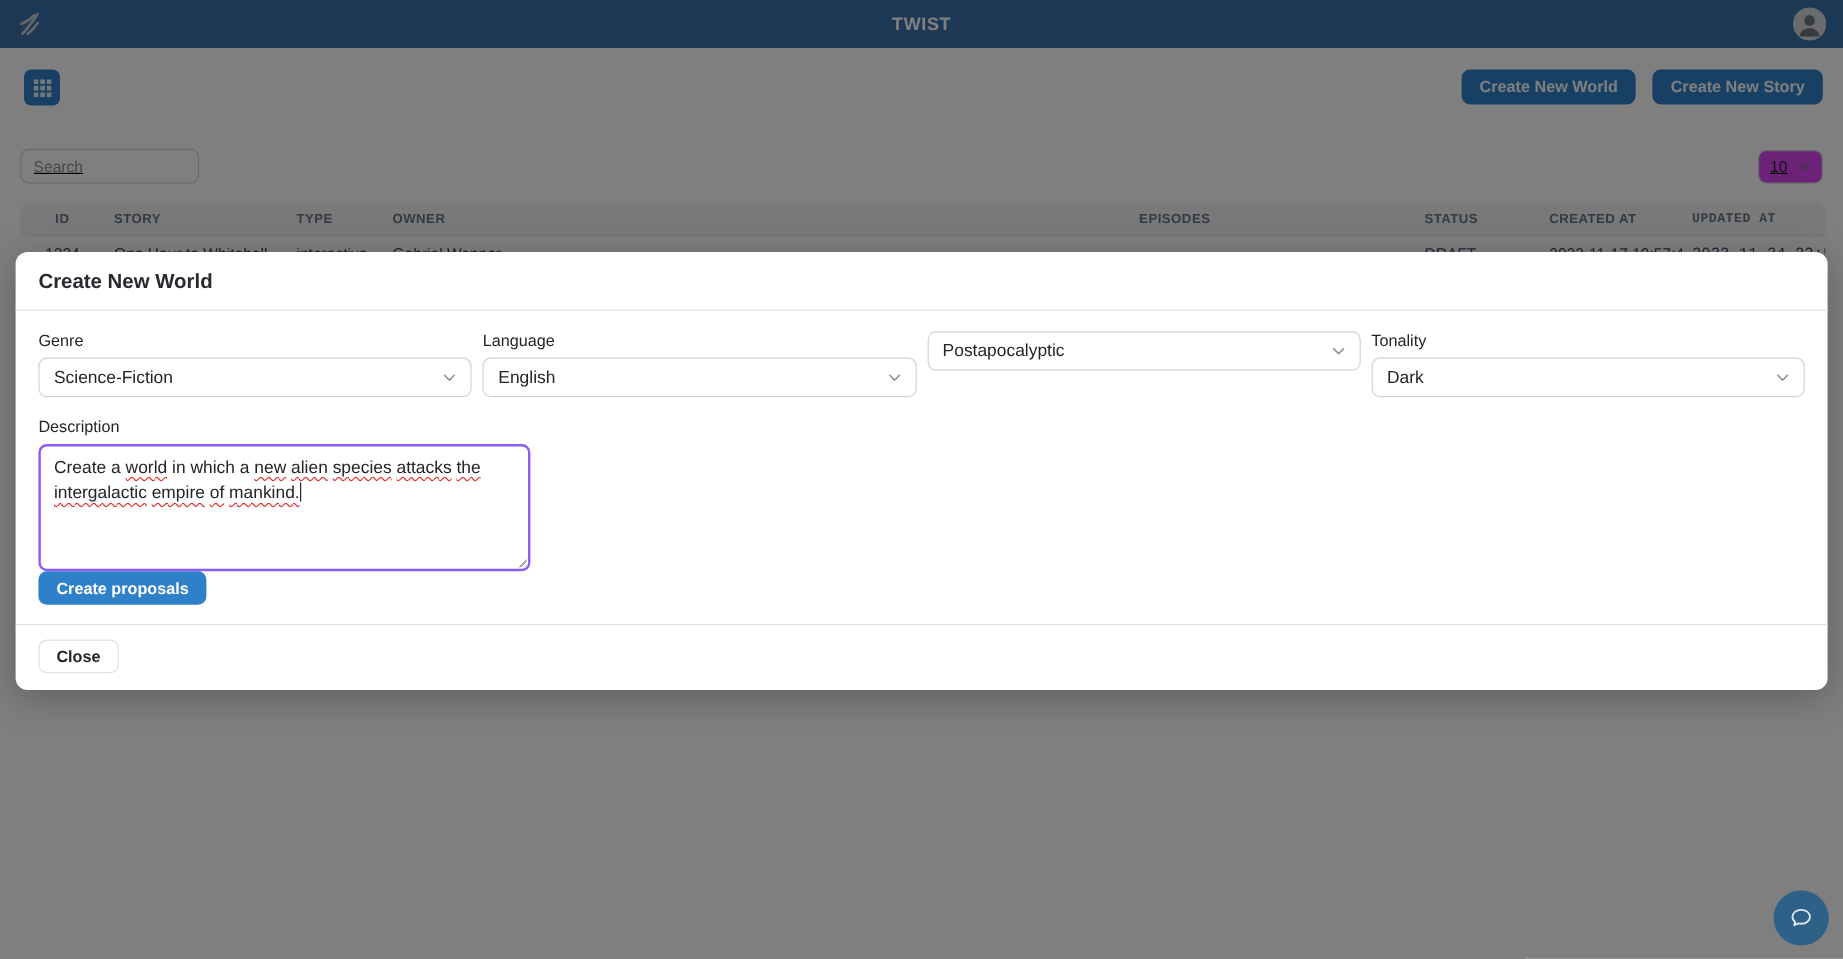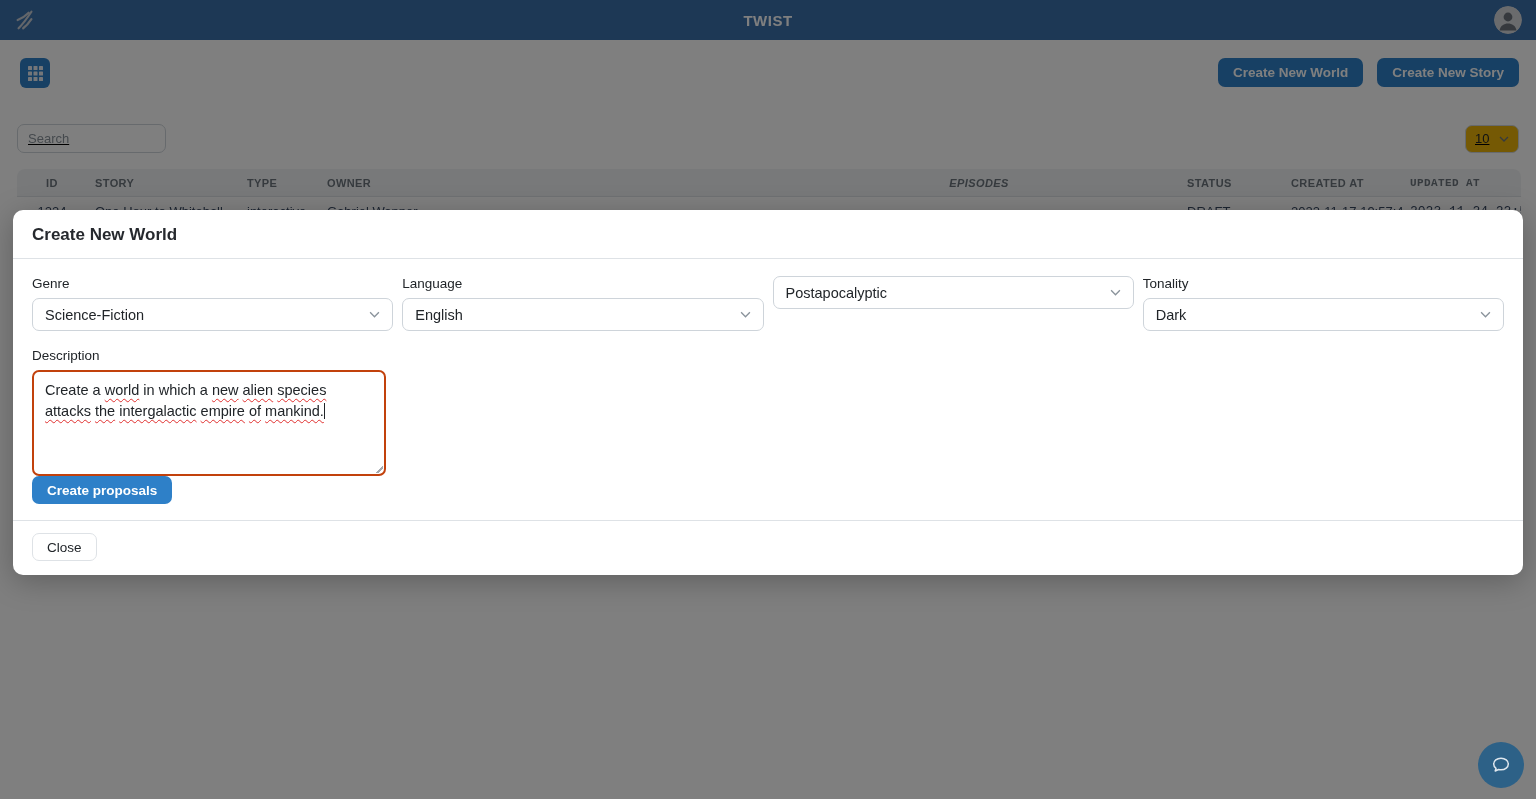--- a/index.html
+++ b/index.html
@@ -28,64 +28,64 @@
     font-family:inherit; font-size:13.5px; font-weight:bold; padding:6px 15px;
     cursor:pointer; height:29px; }
 
   .controls-row { display:flex; justify-content:space-between; align-items:center;
     margin-top:36px;text-decoration:underline; }
   .search-input { width:149px; height:29px; border:1px solid #ced4da; border-radius:7px;
     padding:0 10px; font-family:inherit; font-size:13px; color:#212529; outline:none; }
   .search-input::placeholder { color:#8a939b; }
   .page-size { width:54px; height:28px; border:1px solid #ced4da; border-radius:7px;
     display:flex; align-items:center; justify-content:space-between; padding:0 9px;
-    font-size:13px; color:#212529; cursor:pointer; background:#eab308; }
+    font-size:13px; color:#212529; cursor:pointer; background:#d946ef; }
 
   .table { margin-top:16px; width:1504px; font-size:13px; }
   .thead { display:flex; background:#f1f3f5; border-radius:8px 8px 0 0;
     border-bottom:1px solid #dee2e6; height:28px; align-items:center;
     color:#6c757d; font-size:11px; font-weight:bold; letter-spacing:.4px; }
   .trow { display:flex; height:28px; align-items:center; color:#3a4a63; cursor:pointer; }
   .cell { padding:0 8px; overflow:hidden; white-space:nowrap; }
   .c-id{width:70px; text-align:center;} .c-story{width:152px;} .c-type{width:80px;}
-  .c-owner{width:460px;} .c-eps{width:400px; text-align:center;font-style:italic;} .c-status{width:104px;}
+  .c-owner{width:460px;} .c-eps{width:400px; text-align:center;} .c-status{width:104px;}
   .c-created{width:119px;} .c-updated{width:119px;font-family:Liberation Mono, monospace;}
 
   
   .overlay { position:absolute; inset:0; background:rgba(0,0,0,.5); z-index:10; }
 
   
   .modal { position:absolute; left:13px; top:210px; width:1510px; z-index:20;
     background:#fff; border-radius:10px; box-shadow:0 6px 30px rgba(0,0,0,.25); }
   .modal-header { padding:15px 19px 13px; border-bottom:1px solid #dee2e6; }
   .modal-title { font-size:17px; font-weight:bold; color:#26292e; }
   .modal-body { padding:17px 19px 16px; }
   .fields-grid { display:grid; grid-template-columns:repeat(4,1fr); gap:9px; }
   .field label, .desc-label { display:block; font-size:13.5px; color:#212529;
     margin-bottom:7px; }
   .select { height:33px; border:1px solid #ced4da; border-radius:7px; background:#fff;
     display:flex; align-items:center; justify-content:space-between; padding:0 12px;
     font-size:14.5px; color:#212529; cursor:pointer; }
   .desc-label { margin-top:17px; }
-  .textarea { width:354px; height:106px; border:2px solid #c2410c; border-radius:7px;
+  .textarea { width:410px; height:106px; border:2px solid #8b5cf6; border-radius:7px;
     padding:8px 11px; font-size:14.5px; line-height:21px; color:#212529;
     position:relative; cursor:text; background:#fff; }
   .textarea::after { content:""; position:absolute; right:1px; bottom:1px;
     width:10px; height:10px;
     background:
       linear-gradient(135deg, transparent 46%, #9aa0a6 46%, #9aa0a6 54%, transparent 54%) 0 0/14px 14px no-repeat;
     clip-path:polygon(100% 0,100% 100%,0 100%); opacity:.9; }
   .miss { text-decoration:underline wavy #e0302f 1px; text-underline-offset:3px;
     text-decoration-skip-ink:none; }
   .caret { display:inline-block; width:1px; height:16px; background:#212529;
     vertical-align:-3px; }
   .submit-btn { margin-top:0; height:28px; }
   .modal-footer { border-top:1px solid #dee2e6; padding:12px 19px 14px; }
   .btn-light { background:#fff; border:1px solid #dee2e6; border-radius:7px;
-    color:#212529; font-family:inherit; font-size:13.5px; font-weight:normal;
+    color:#212529; font-family:inherit; font-size:13.5px; font-weight:bold;
     padding:5px 14px; height:28px; cursor:pointer; }
 
   
   .chat-fab { position:absolute; right:12px; bottom:11px; width:46px; height:46px;
     border-radius:50%; background:#2d6187; border:none; z-index:30; cursor:pointer;
     display:flex; align-items:center; justify-content:center; }
 </style>
 </head>
 <body>
 

